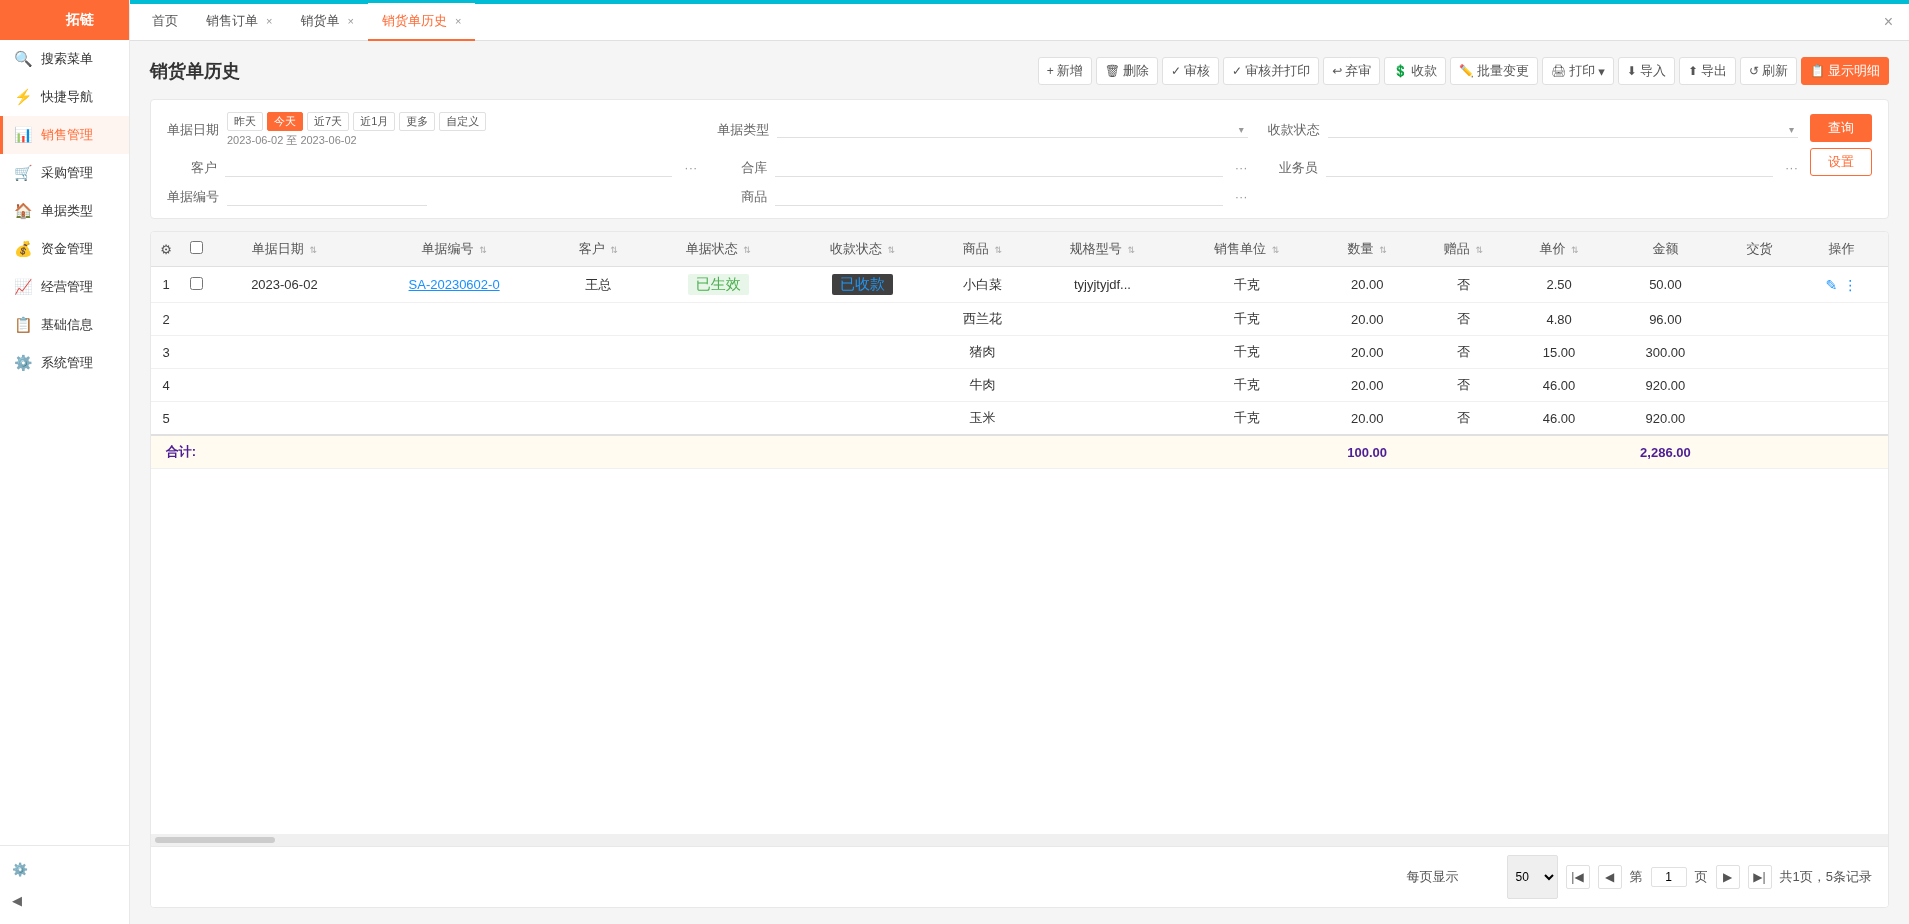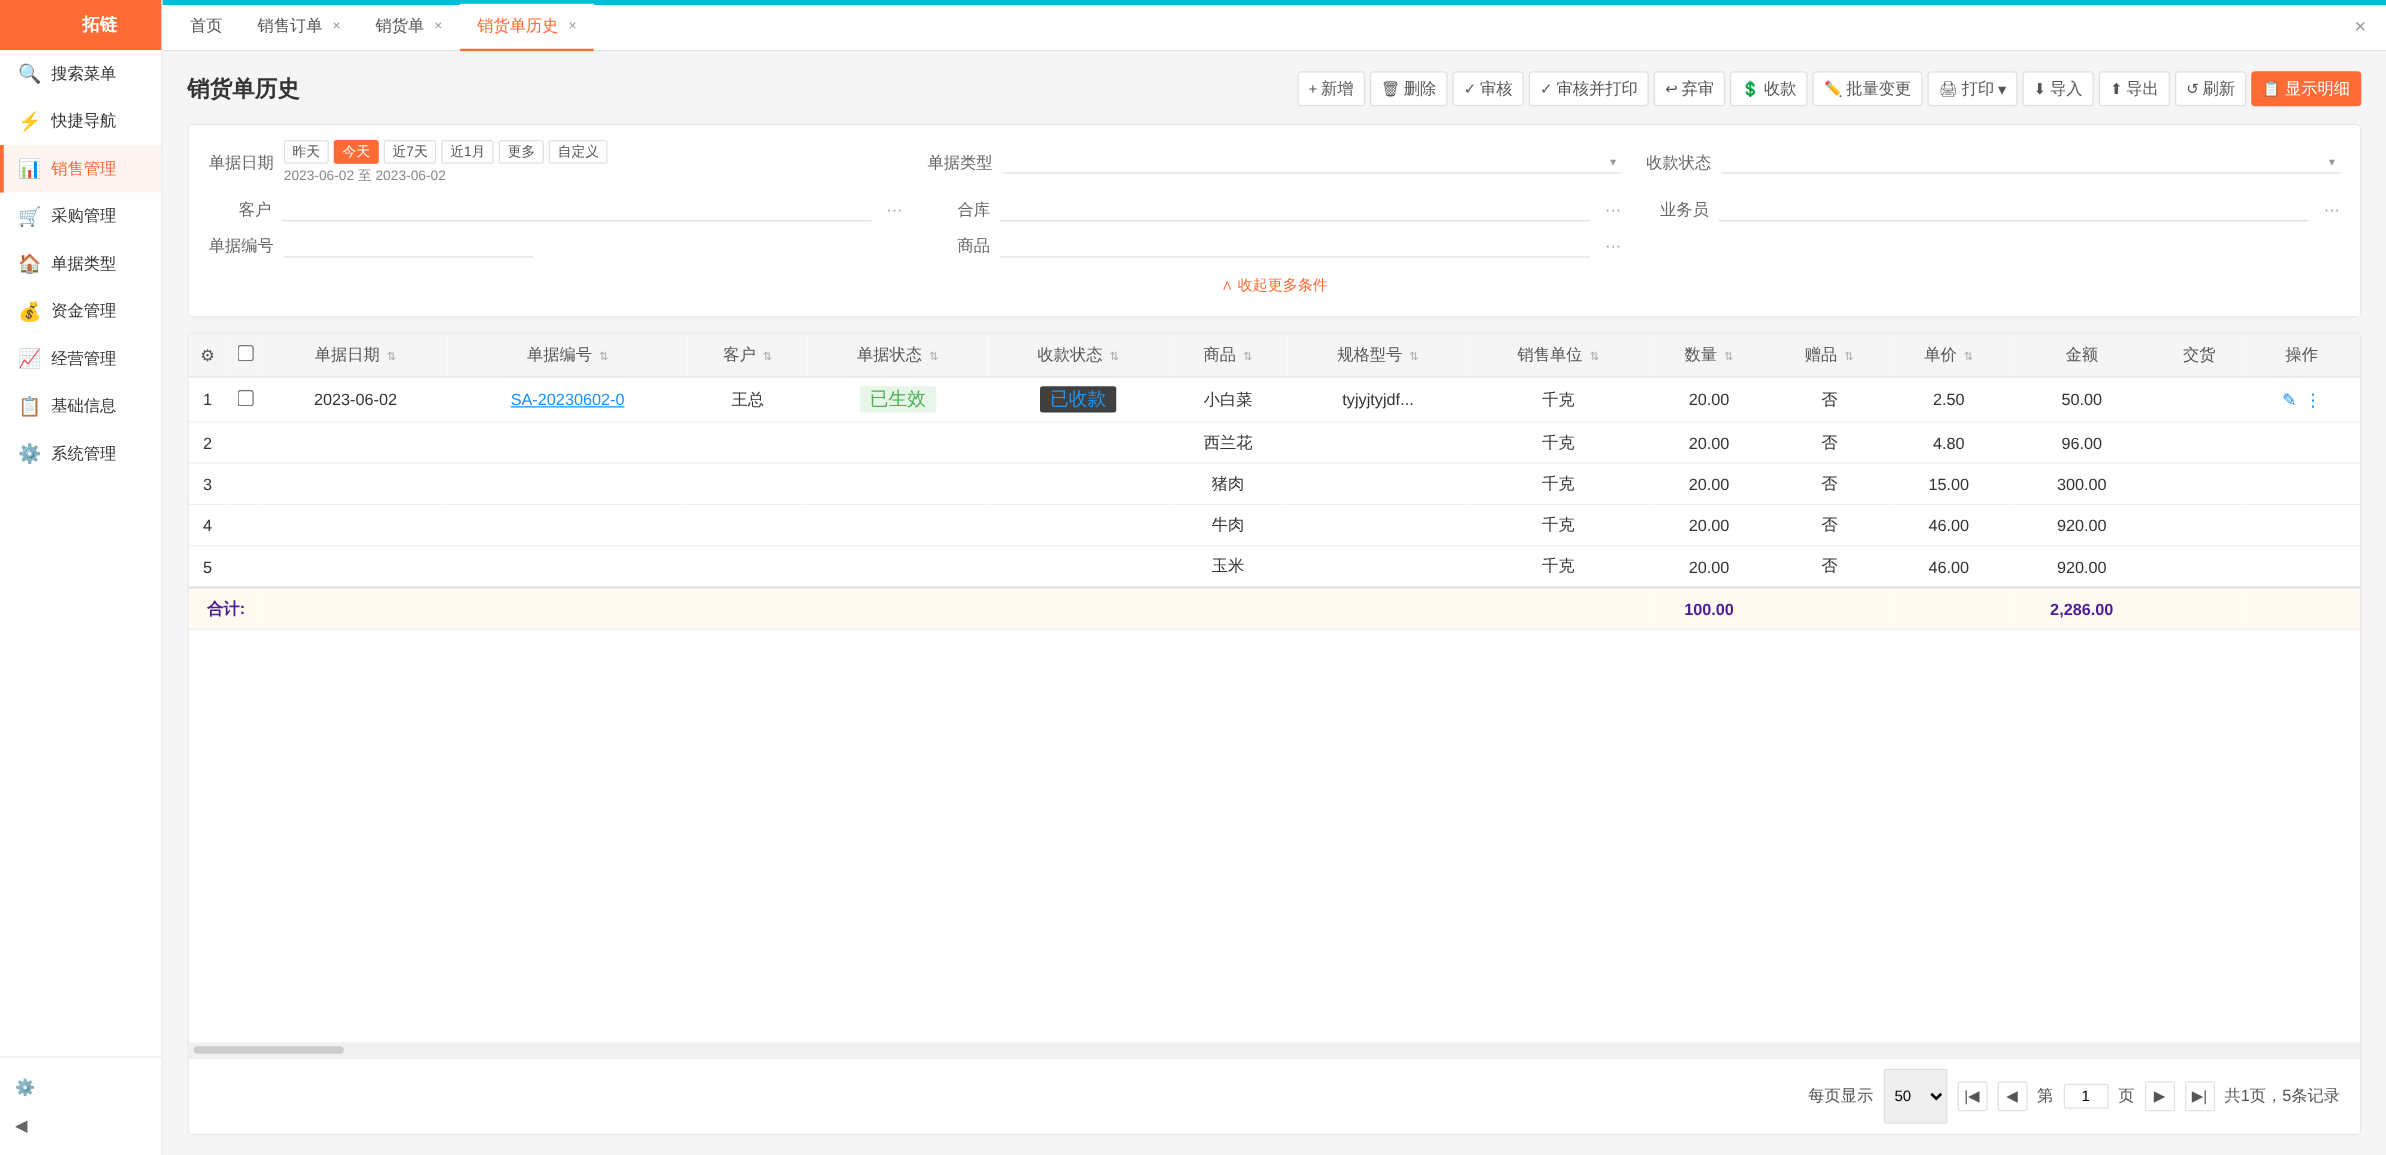--- a/index.html
+++ b/index.html
@@ -312,20 +312,21 @@
       gap: 8px;
       font-size: 12px;
       color: #555;
       background: #fff;
     }
     .page-size-select {
       border: 1px solid #e0e0e0;
       border-radius: 2px;
       padding: 13px 4px;
       font-size: 12px;
+      margin-left: 40px;
     }
     .page-btn {
       width: 24px; height: 24px;
       border: 1px solid #e0e0e0;
       border-radius: 2px;
       display: flex;
       align-items: center;
       justify-content: center;
       cursor: pointer;
       color: #555;
@@ -577,21 +578,24 @@
               <input class="filter-input" type="text" style="max-width: 200px;">
             </div>
             <div class="filter-item">
               <span class="filter-label">商品</span>
               <input class="filter-input" type="text" style="">
               <span class="filter-dots">···</span>
             </div>
             <div class="filter-item" style="flex:1;"></div>
           </div>
 
-          <div class="filter-collapse">∧ 收起更多条件</div>
+        </div>
+        <div class="filter-actions">
+          <button class="query-btn">查询</button>
+          <button class="settings-btn">设置</button>
         </div>
       </div>
     </div>
 
     <div class="table-card">
       <div class="table-wrap">
         <table>
           <thead>
             <tr>
               <th style="width:30px;">

